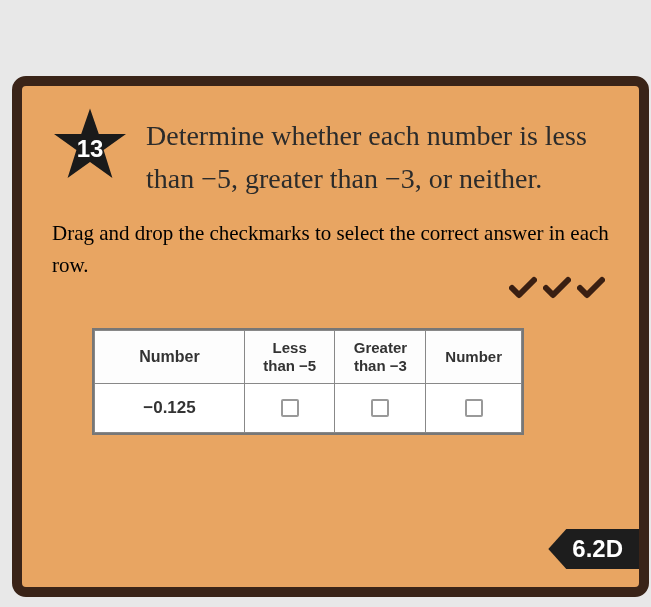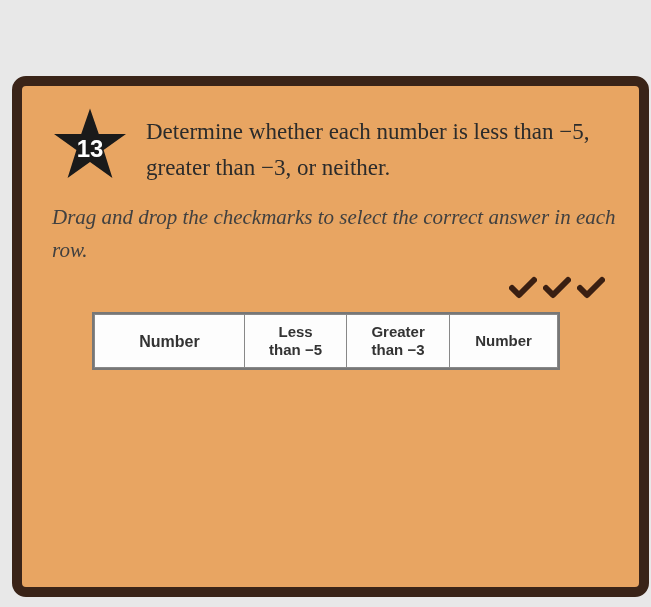--- a/index.html
+++ b/index.html
@@ -39,46 +39,45 @@
     align-items: center;
     justify-content: center;
     color: #fff;
     font-family: Arial, Helvetica, sans-serif;
     font-weight: bold;
     font-size: 24px;
     padding-top: 6px;
   }
   .intro {
     margin-left: 96px;
-    font-size: 23px;
+    font-size: 28px;
     color: #2b2b2b;
     line-height: 1.55;
     padding-top: 6px;
   }
   .instruction {
     clear: both;
     font-size: 21px;
-    color: #404040;
+    color: #000000;
     line-height: 1.55;
     margin-top: 16px;
     margin-left: 2px;
-    font-style: italic;
   }
   .checks {
     position: absolute;
     right: 34px;
     top: 190px;
     display: flex;
     gap: 6px;
   }
   .checks svg { display: block; }
   .table-wrap {
     margin-top: 46px;
     margin-left: 42px;
-    width: 468px;
+    width: 432px;
     background: #fff;
     border: 2px solid #777;
     border-collapse: collapse;
   }
   table {
     width: 100%;
     border-collapse: collapse;
   }
   th, td {
     border: 1px solid #888;
@@ -158,18 +157,25 @@
     <table>
       <thead>
         <tr>
           <th class="num-col">Number</th>
           <th><span>Less<br>than −5</span></th>
           <th><span>Greater<br>than −3</span></th>
           <th>Number</th>
         </tr>
       </thead>
       <tbody>
+        <tr>
+          <td class="num-cell">−0.125</td>
+          <td><span class="box"></span></td>
+          <td><span class="box"></span></td>
+          <td><span class="box"></span></td>
+        </tr>
       </tbody>
     </table>
   </div>
 
+  <div class="tag">6.2D</div>
 
 </div>
 
 </body></html>

